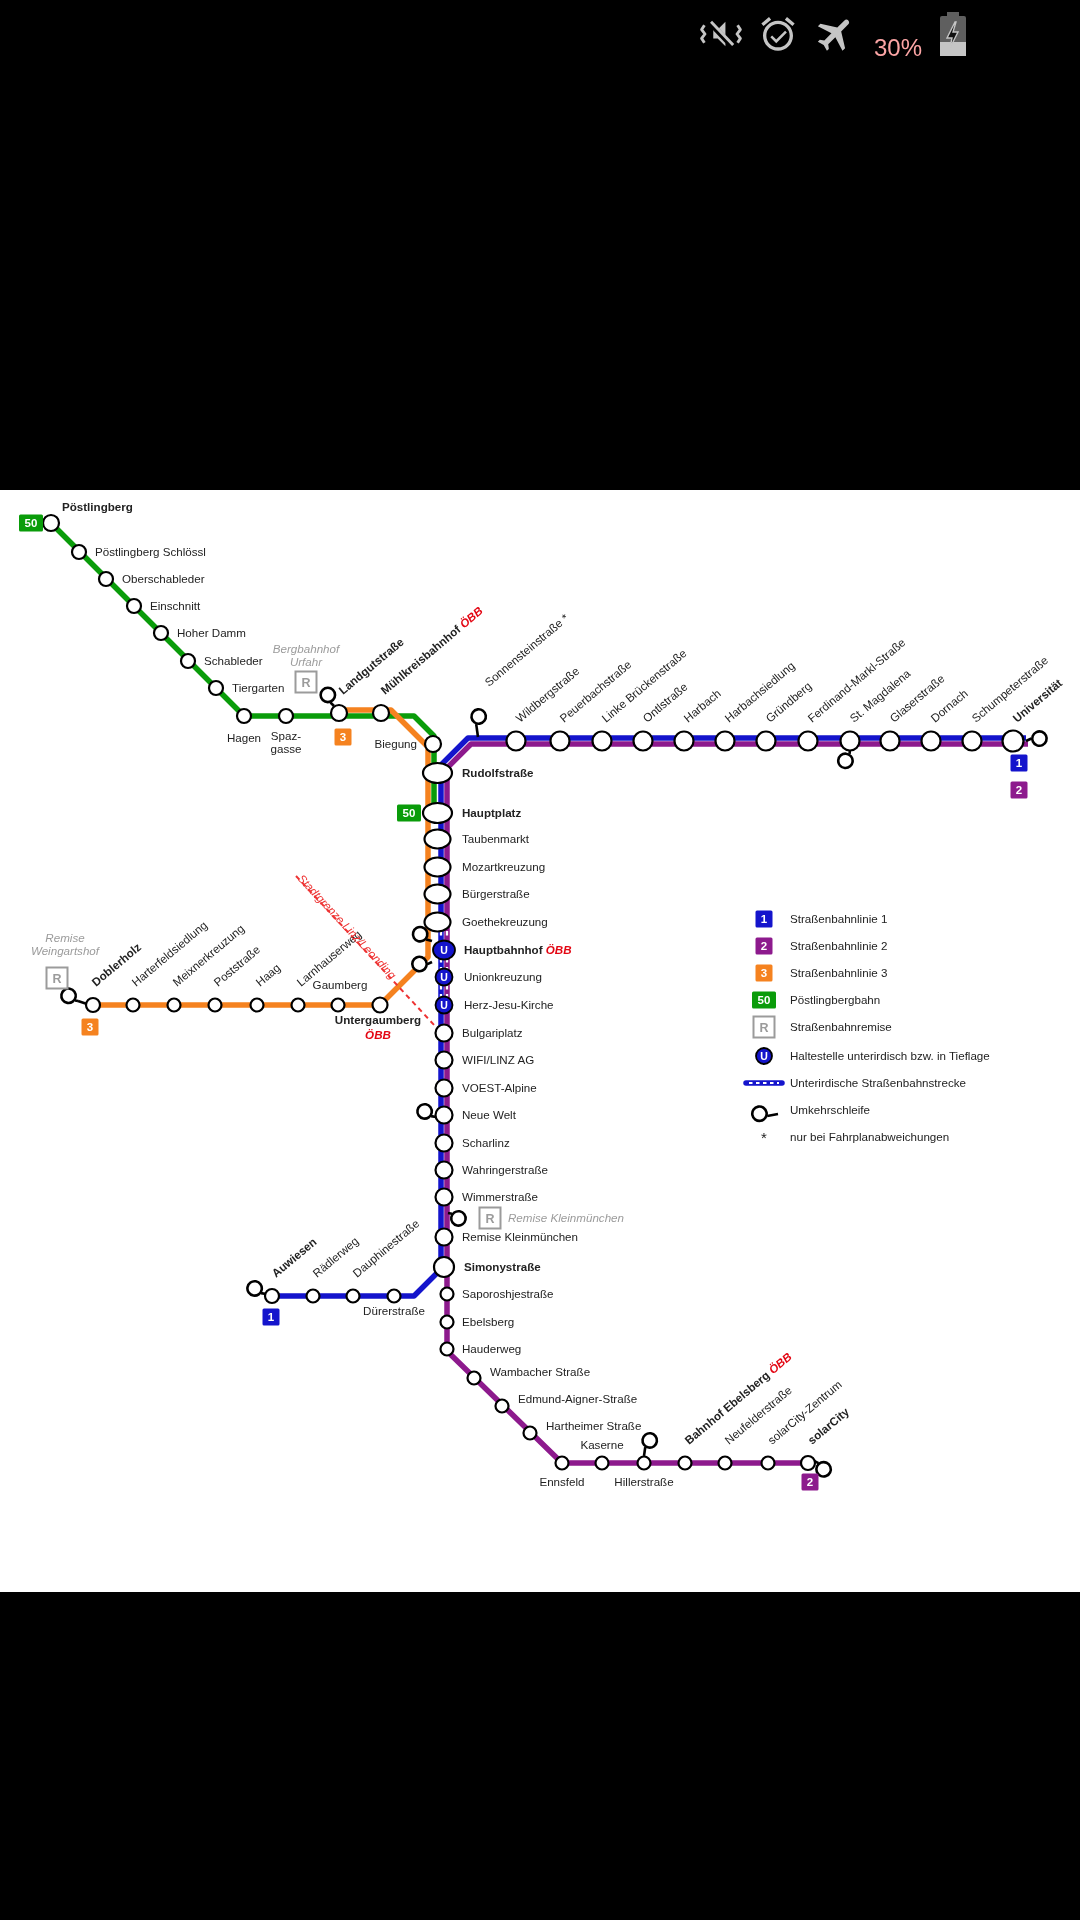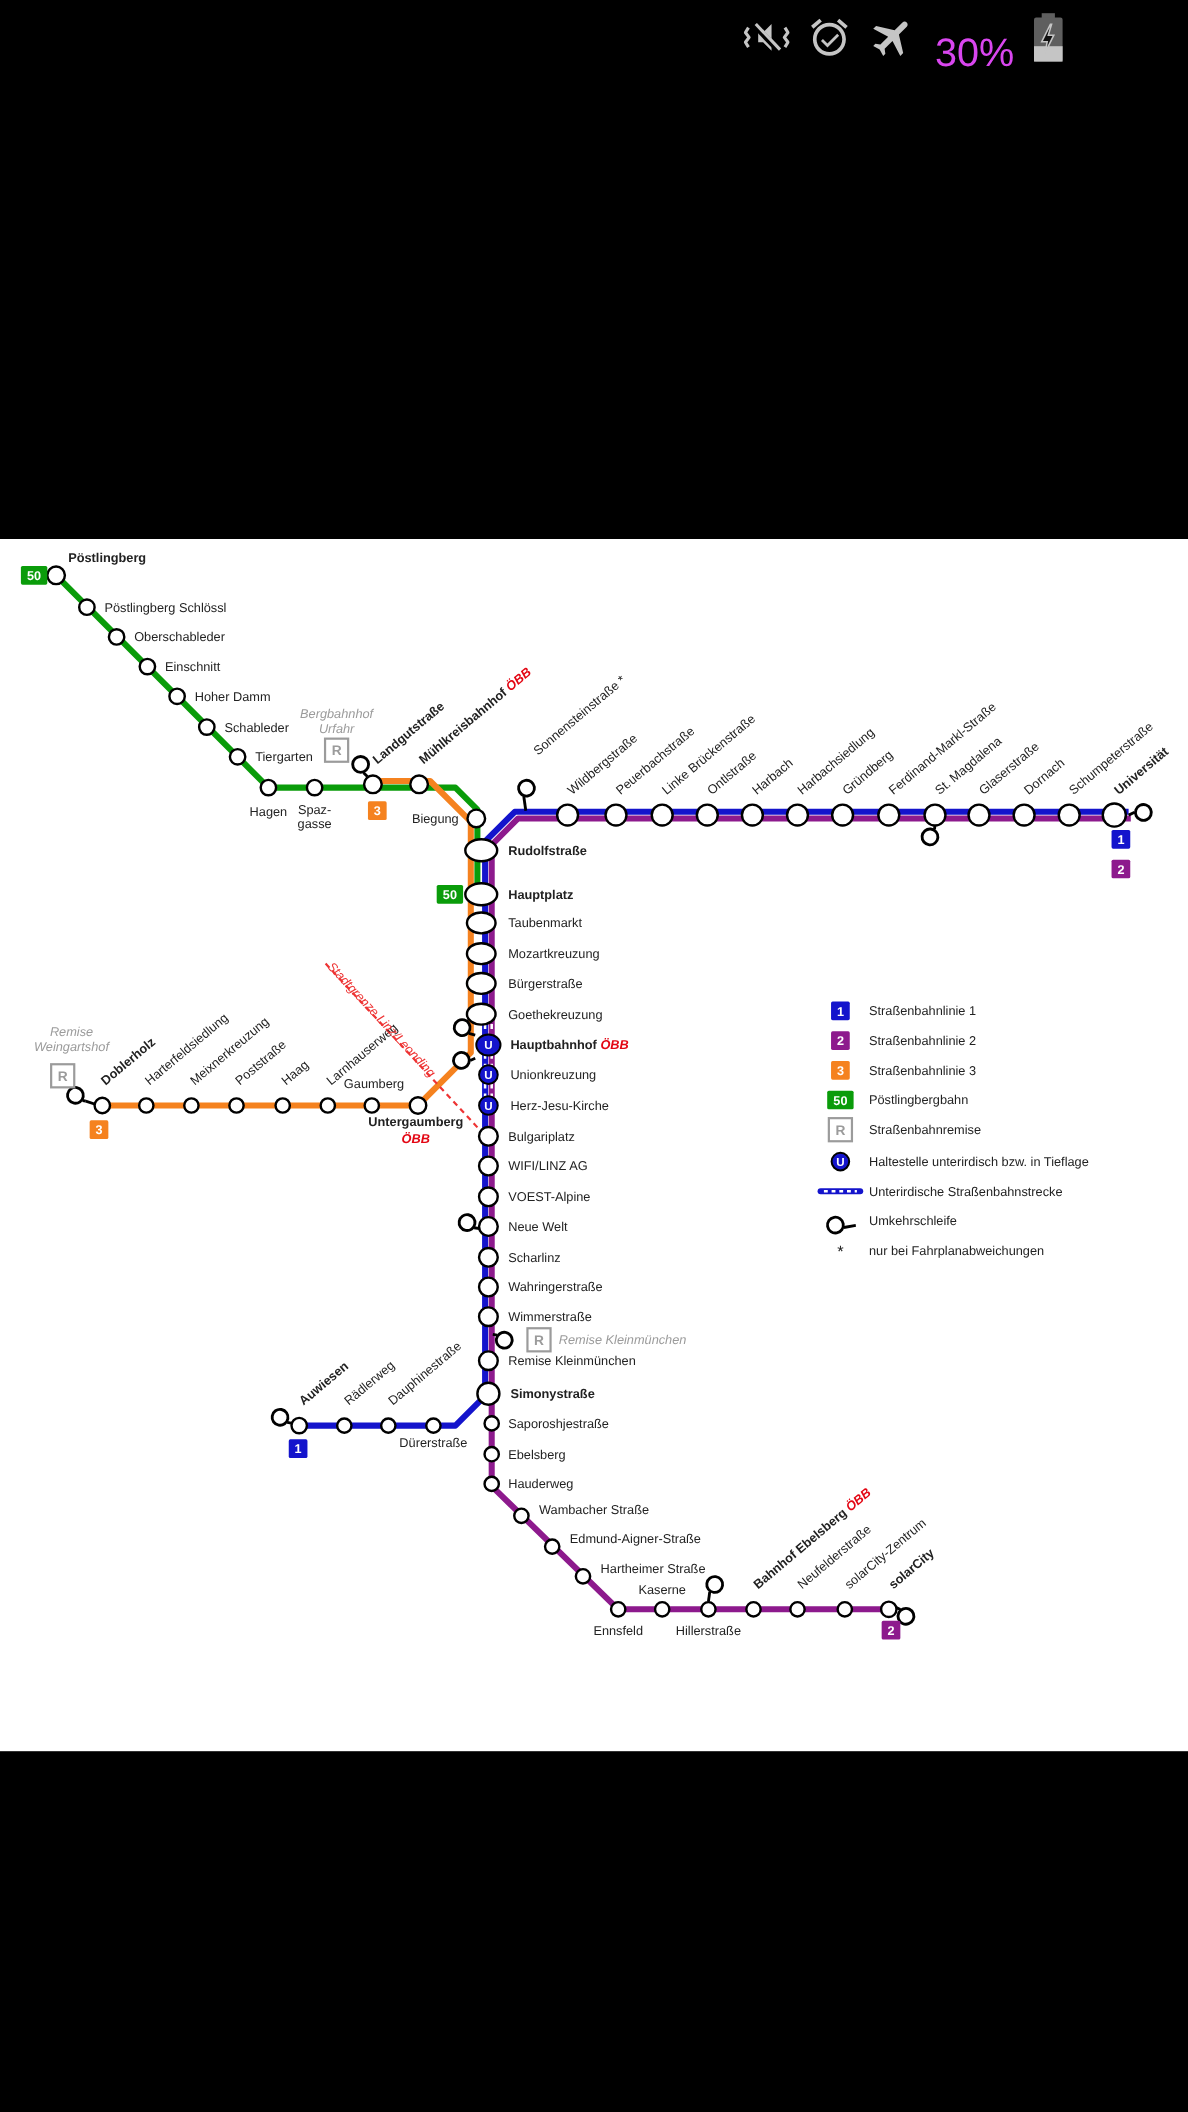--- a/index.html
+++ b/index.html
@@ -1,20 +1,20 @@
 <!DOCTYPE html>
 <html><head>
 <meta charset="utf-8">
 <style>
   html,body{margin:0;padding:0;background:#000;}
   body{width:1080px;height:1920px;position:relative;font-family:"Liberation Sans",sans-serif;overflow:hidden;}
   .statusbar{position:absolute;top:0;left:0;width:1080px;height:68px;background:#000;}
   .status-right{position:absolute;top:6px;right:112px;display:flex;align-items:center;gap:16px;height:56px;}
   .status-right svg{display:block;}
-  .pct{color:#d946ef;font-size:36px;letter-spacing:0;margin-top:28px;}
+  .pct{color:#fca5a5;font-size:24px;letter-spacing:0;margin-top:28px;}
   .clock{color:#c9c9c9;font-size:47px;letter-spacing:0px;line-height:56px;}
   .map-panel{position:absolute;top:490px;left:0;width:1080px;height:1102px;background:#ffffff;}
   svg text{font-family:"Liberation Sans",sans-serif;}
 </style>
 </head>
 <body>
 
 <div class="statusbar">
   <div class="status-right">
     <span>

